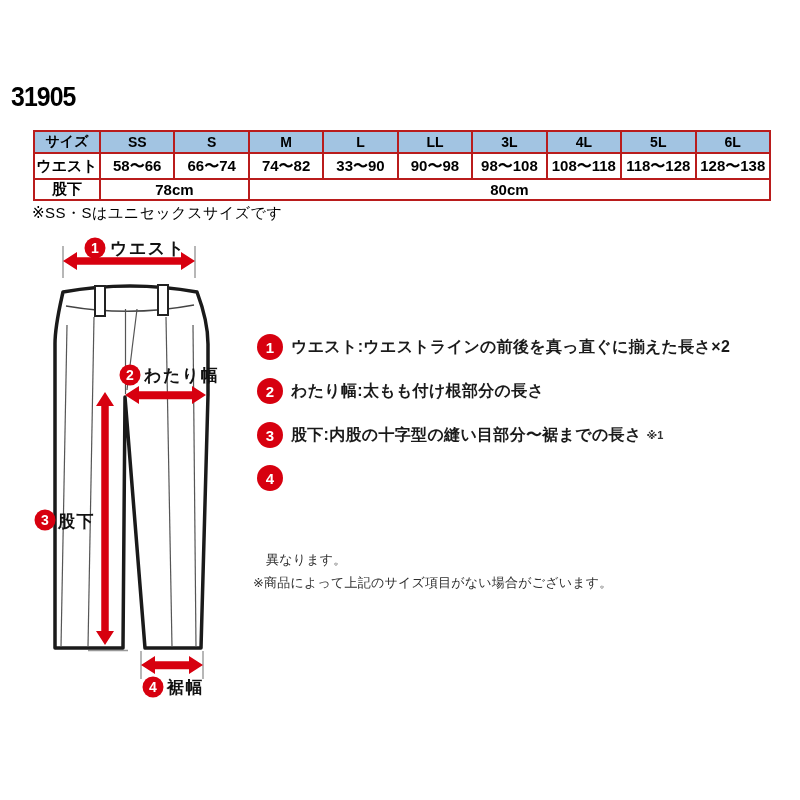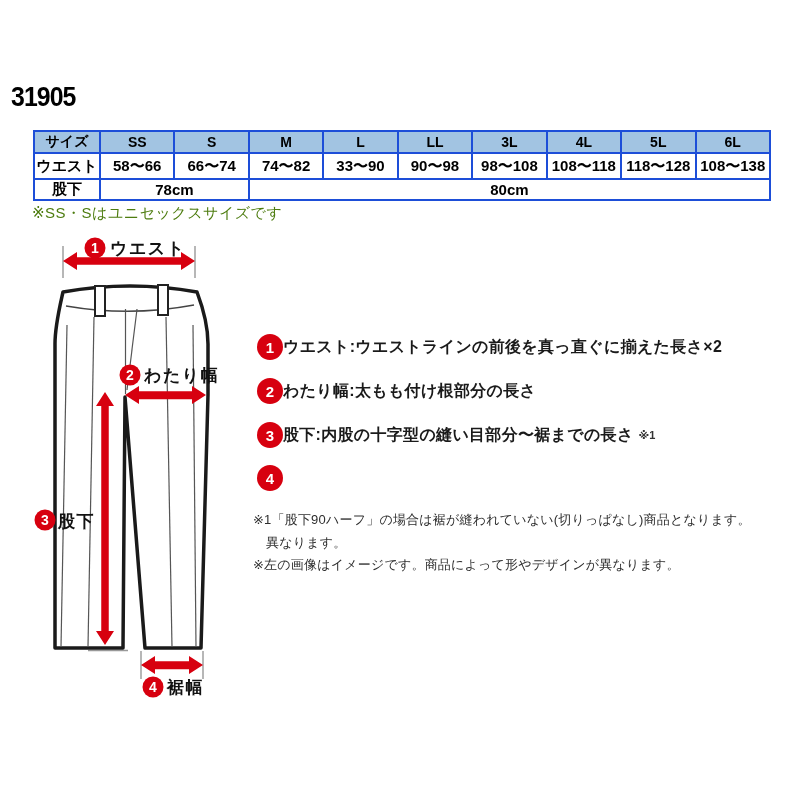--- a/index.html
+++ b/index.html
@@ -14,54 +14,54 @@
     font-size:27px;font-weight:900;letter-spacing:-1px;
     transform:scaleX(0.92);transform-origin:0 50%;
     color:#000;
   }
   
   table.size-table{
     position:absolute;left:33px;top:130px;width:738px;
     border-collapse:collapse;table-layout:fixed;
   }
   .size-table th,.size-table td{
-    border:2px solid #1d4ed8;text-align:center;vertical-align:middle;
+    border:2px solid #b91c1c;text-align:center;vertical-align:middle;
     padding:0;font-weight:bold;overflow:hidden;
   }
   .size-table thead th{background:#a2c4e2;height:20px;font-size:14px;}
   .size-table .row-waist td{height:24px;font-size:15px;}
   .size-table .row-inseam td{height:19px;font-size:15px;}
   .unisex-note{
     position:absolute;left:32px;top:204px;
-    font-size:15px;color:#4d7c0f;letter-spacing:0.5px;white-space:nowrap;
+    font-size:15px;color:#000000;letter-spacing:0.5px;white-space:nowrap;
   }
   
   .pants-svg{position:absolute;left:30px;top:230px;}
   .pants-svg text{font-family:"Liberation Sans","DejaVu Sans",sans-serif;}
   .diagram-label{font-size:17px;font-weight:bold;fill:#111;letter-spacing:1.5px;}
   .circle-num{font-size:14px;font-weight:bold;fill:#fff;text-anchor:middle;}
   
   .def-item{
     position:absolute;left:257px;height:26px;
     display:flex;align-items:center;white-space:nowrap;
   }
   .badge{
     width:26px;height:26px;border-radius:50%;background:#d7000f;
     color:#fff;font-size:15px;font-weight:bold;flex:0 0 26px;
     display:flex;align-items:center;justify-content:center;
   }
-  .def-text{margin-left:0;font-size:16px;font-weight:bold;color:#1a1a1a;letter-spacing:0.3px;}
+  .def-text{margin-left:8px;font-size:16px;font-weight:bold;color:#1a1a1a;letter-spacing:0.3px;}
   .def-ref{margin-left:5px;font-size:11px;font-weight:bold;color:#333;}
   
   .footnotes{
     position:absolute;left:253px;top:509px;width:545px;
     font-size:13px;line-height:22.5px;color:#2e2e2e;
   }
   .note-line{white-space:nowrap;letter-spacing:0.2px;}
-  .note-line.indent{padding-left:13px;}
+  .note-line.indent{padding-left:13px;margin-top:40px;}
 </style>
 </head>
 <body>
 
 <div class="product-code">31905</div>
 
 <table class="size-table">
   <colgroup>
     <col style="width:66px">
     <col>
@@ -92,21 +92,21 @@
     <tr class="row-waist">
       <td>ウエスト</td>
       <td>58〜66</td>
       <td>66〜74</td>
       <td>74〜82</td>
       <td>33〜90</td>
       <td>90〜98</td>
       <td>98〜108</td>
       <td>108〜118</td>
       <td>118〜128</td>
-      <td>108〜138</td>
+      <td>128〜138</td>
     </tr>
     <tr class="row-inseam">
       <td>股下</td>
       <td colspan="2">78cm</td>
       <td colspan="7">80cm</td>
     </tr>
   </tbody>
 </table>
 
 <div class="unisex-note">※SS・Sはユニセックスサイズです</div>
@@ -183,16 +183,15 @@
 <div class="def-item" style="top:422px">
   <div class="badge">3</div>
   <span class="def-text">股下:内股の十字型の縫い目部分〜裾までの長さ</span>
   <span class="def-ref">※1</span>
 </div>
 <div class="def-item" style="top:465px">
   <div class="badge">4</div>
 </div>
 
 <div class="footnotes">
-  <div class="note-line">※1「股下90ハーフ」の場合は裾が縫われていない(切りっぱなし)商品となります。</div>
   <div class="note-line indent">異なります。</div>
-  <div class="note-line">※左の画像はイメージです。商品によって形やデザインが異なります。</div>
+  <div class="note-line">※商品によって上記のサイズ項目がない場合がございます。</div>
 </div>
 
 </body></html>

